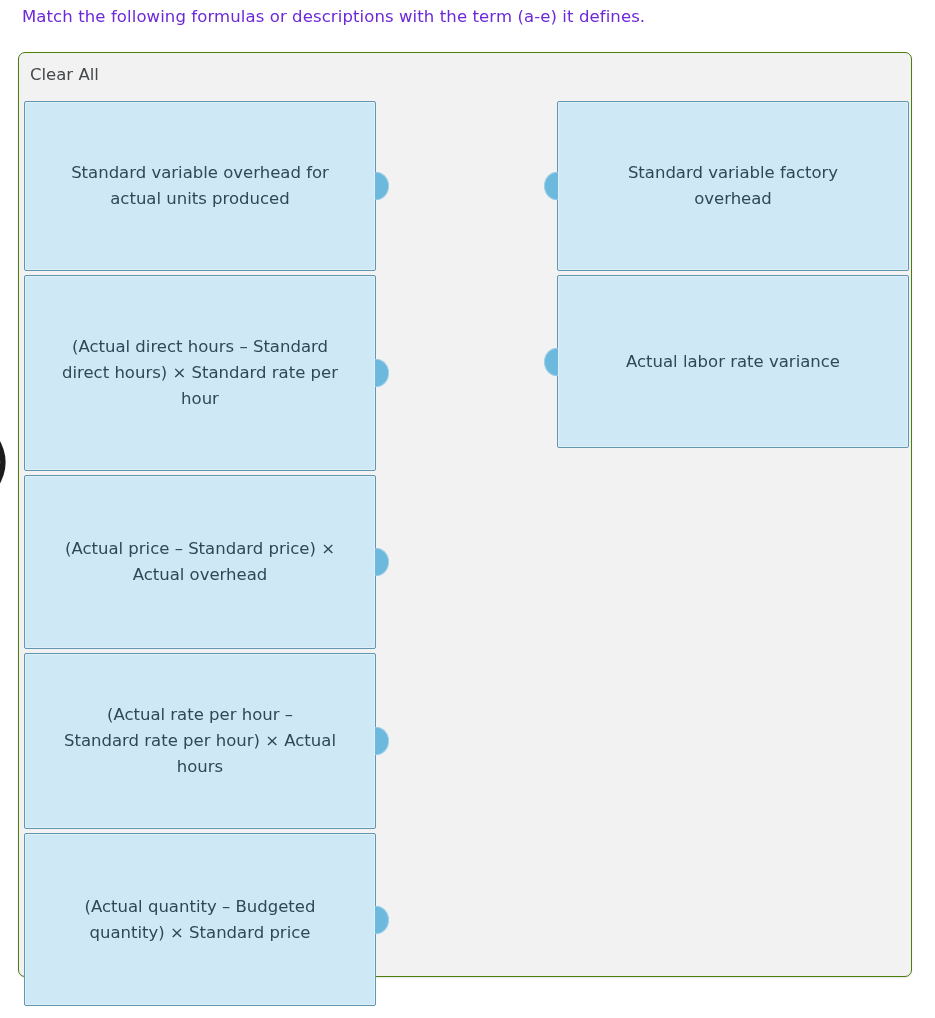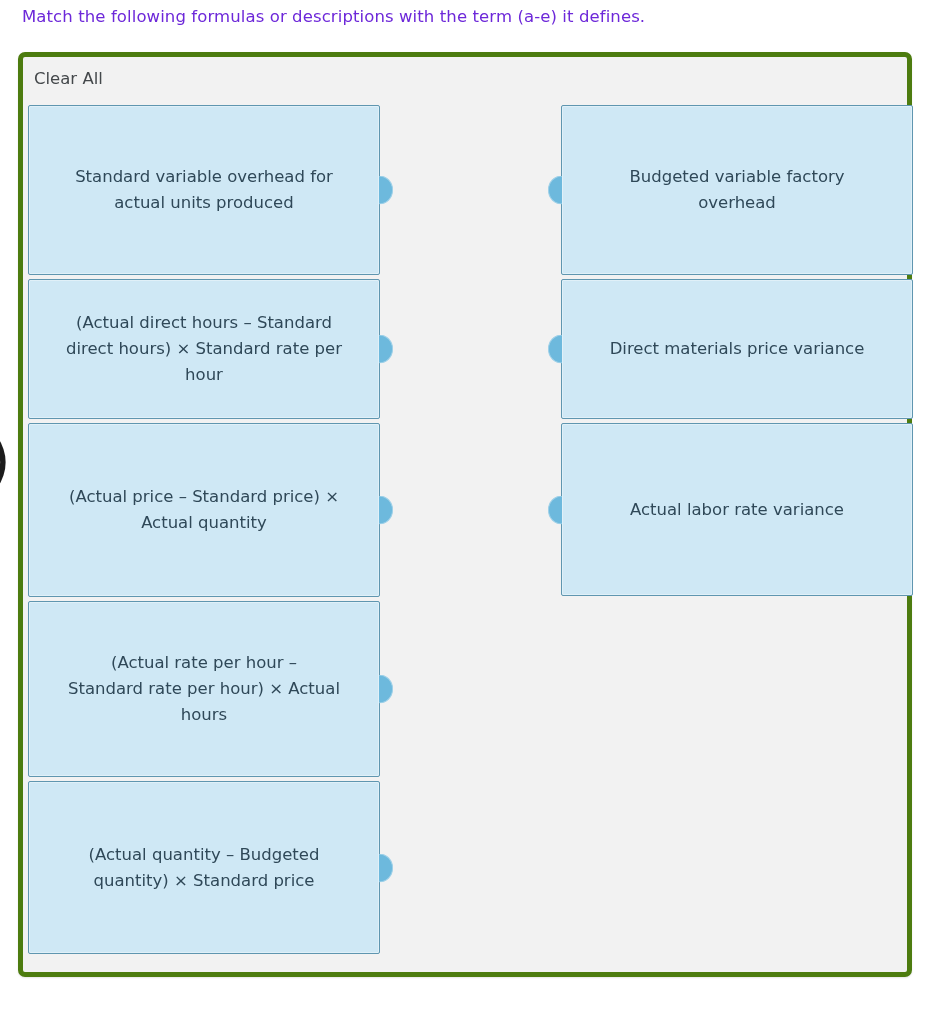--- a/index.html
+++ b/index.html
@@ -41,21 +41,21 @@
   }
 
   
   .match-panel {
     position: absolute;
     left: 18px;
     top: 52px;
     width: 894px;
     height: 925px;
     background: #f2f2f2;
-    border: 5px solid #4d7c0f;
+    border: 1px solid #4d7c0f;
     border-radius: 7px;
     box-sizing: border-box;
     box-shadow: 0 1px 2px rgba(0,0,0,0.10);
   }
 
   .clear-all {
     position: absolute;
     left: 11px;
     top: 11px;
     font-size: 16.5px;
@@ -93,21 +93,21 @@
     line-height: 26px;
     color: #2f4858;
     text-align: center;
     padding: 0 12px;
     white-space: pre-line;
     user-select: none;
   }
 
   
   .h-170 { height: 170px; }
-  .h-177 { height: 140px; }
+  .h-177 { height: 196px; }
   .h-174 { height: 174px; }
   .h-176 { height: 176px; }
   .h-173 { height: 173px; }
 
   
   .nub {
     position: absolute;
     top: 50%;
     transform: translateY(-50%);
     width: 13px;
@@ -147,21 +147,21 @@
 
     <div class="card h-177">
       <span class="card-text">(Actual direct hours  – Standard
 direct hours) × Standard rate per
 hour</span>
       <span class="nub nub-right"></span>
     </div>
 
     <div class="card h-174">
       <span class="card-text">(Actual price – Standard price) ×
-Actual quantity</span>
+Actual overhead</span>
       <span class="nub nub-right"></span>
     </div>
 
     <div class="card h-176">
       <span class="card-text">(Actual rate per hour  –
 Standard rate per hour) × Actual
 hours</span>
       <span class="nub nub-right"></span>
     </div>
 
@@ -169,29 +169,25 @@
       <span class="card-text">(Actual quantity  – Budgeted
 quantity) × Standard price</span>
       <span class="nub nub-right"></span>
     </div>
 
   </div>
 
   <div class="col col-right">
 
     <div class="card h-170">
-      <span class="card-text">Budgeted variable factory
+      <span class="card-text">Standard variable factory
 overhead</span>
       <span class="nub nub-left"></span>
     </div>
 
-    <div class="card h-177">
-      <span class="card-text">Direct materials price variance</span>
-      <span class="nub nub-left"></span>
-    </div>
 
 
 
     <div class="card h-173">
       <span class="card-text">Actual labor rate variance</span>
       <span class="nub nub-left"></span>
     </div>
 
   </div>
 

